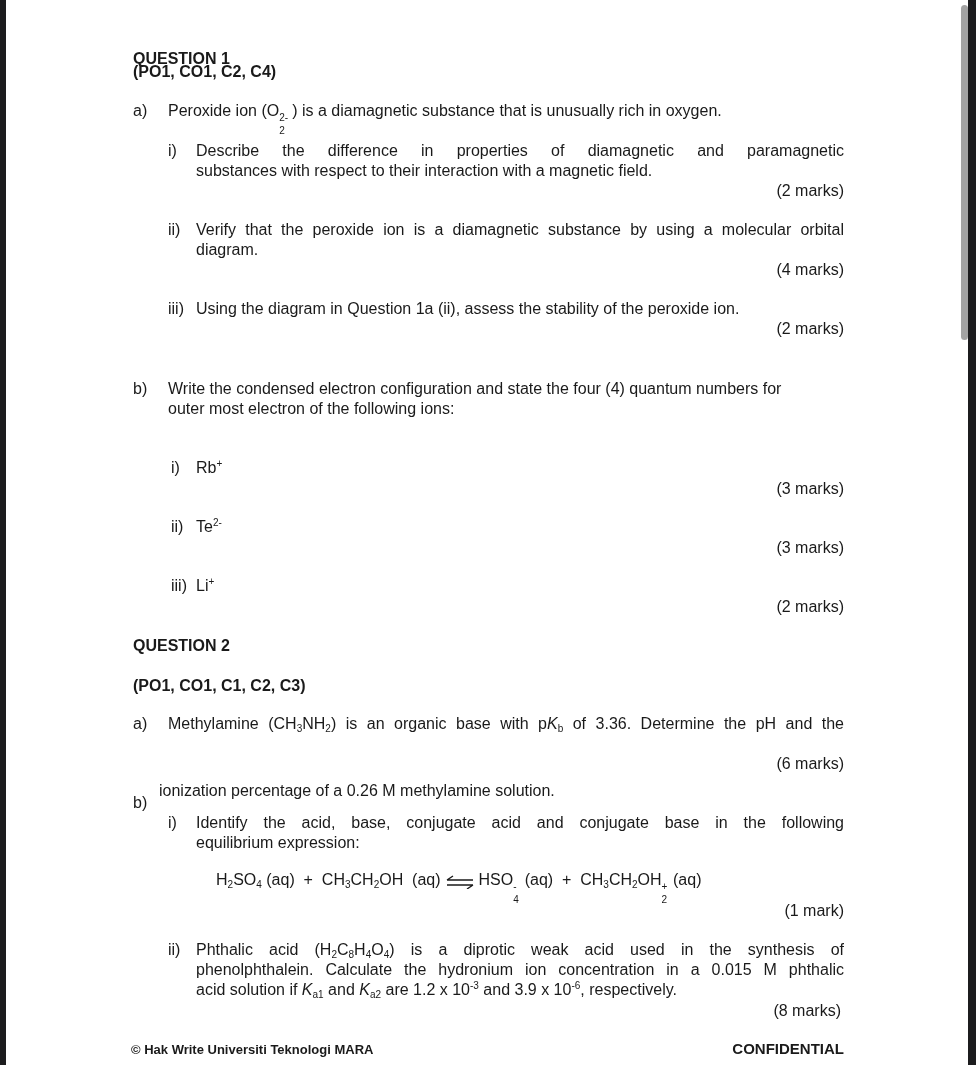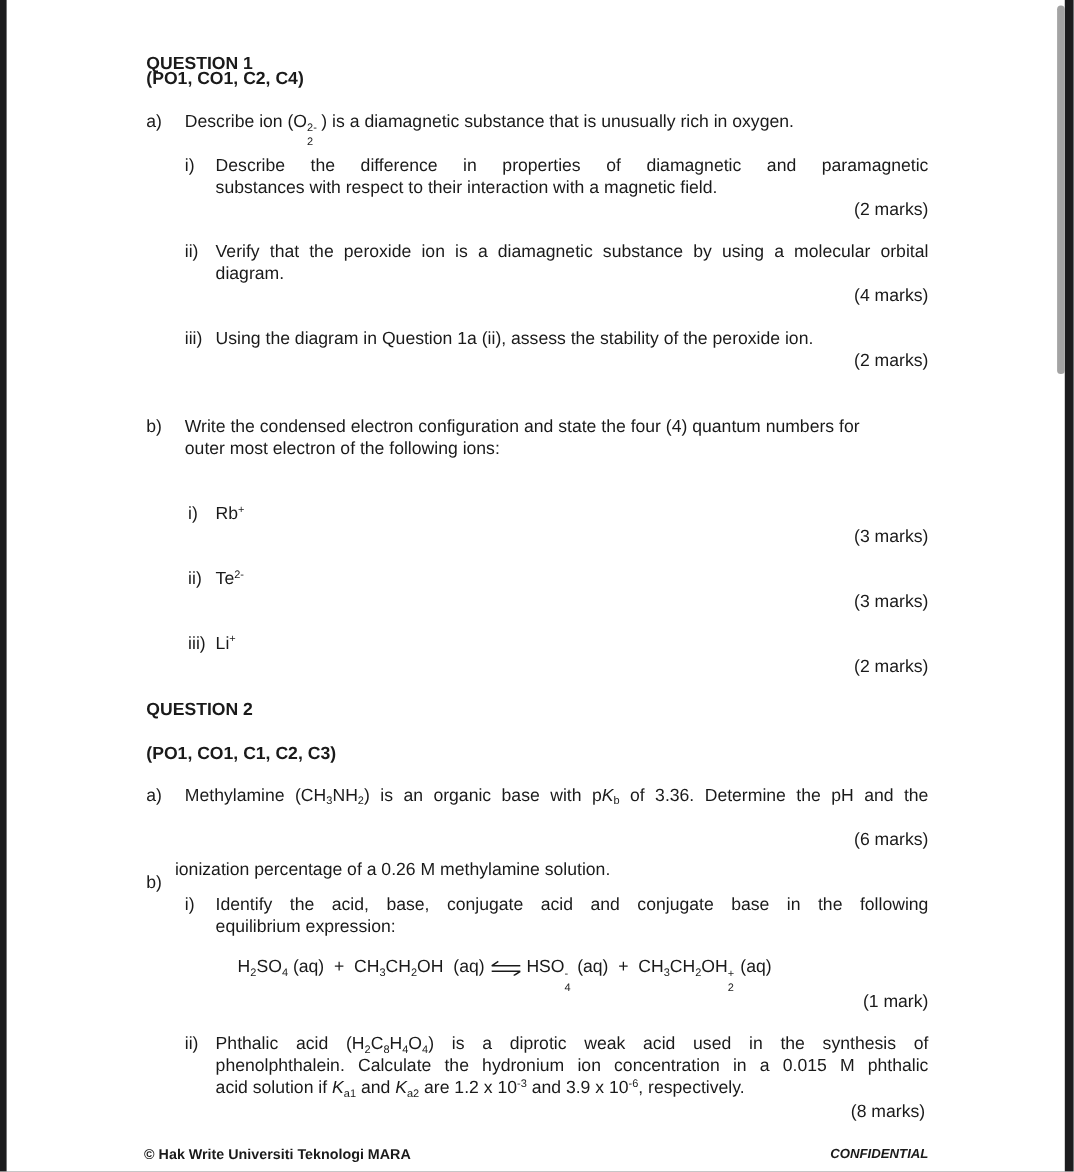--- a/index.html
+++ b/index.html
@@ -32,21 +32,21 @@
 </style>
 </head>
 <body>
 
 <div class="page">
 
   <div class="t b" style="left:127px;top:21px;margin-top:28px;">QUESTION 1</div>
   <div class="t b" style="left:127px;top:62px;">(PO1, CO1, C2, C4)</div>
 
   <div class="t" style="left:127px;top:101px;">a)</div>
-  <div class="t" style="left:162px;top:101px;"><span>Describe ion (O</span><span class="stack"><span class="sb">2</span><span class="su">2-</span></span><span style="display:inline-block;width:13px;"></span><span>) is a diamagnetic substance that is unusually rich in oxygen.</span></div>
+  <div class="t" style="left:162px;top:101px;"><span>Peroxide ion (O</span><span class="stack"><span class="sb">2</span><span class="su">2-</span></span><span style="display:inline-block;width:13px;"></span><span>) is a diamagnetic substance that is unusually rich in oxygen.</span></div>
 
   <div class="t" style="left:162px;top:141px;">i)</div>
   <div class="t" style="left:190px;top:161px;">substances with respect to their interaction with a magnetic field.</div>
   <div class="t just" style="left:190px;top:141px;width:648px;">Describe the difference in properties of diamagnetic and paramagnetic</div>
   <div class="t r" style="left:700px;top:181px;width:138px;">(2 marks)</div>
 
   <div class="t" style="left:162px;top:220px;">ii)</div>
   <div class="t just" style="left:190px;top:220px;width:648px;">Verify that the peroxide ion is a diamagnetic substance by using a molecular orbital</div>
   <div class="t" style="left:190px;top:240px;">diagram.</div>
   <div class="t r" style="left:700px;top:260px;width:138px;">(4 marks)</div>
@@ -92,16 +92,16 @@
 
   <div class="t r" style="left:700px;top:901px;width:138px;">(1 mark)</div>
 
   <div class="t" style="left:162px;top:940px;">ii)</div>
   <div class="t just" style="left:190px;top:940px;width:648px;"><span>Phthalic acid (H</span><sub>2</sub><span>C</span><sub>8</sub><span>H</span><sub>4</sub><span>O</span><sub>4</sub><span>) is a diprotic weak acid used in the synthesis of</span></div>
   <div class="t just" style="left:190px;top:960px;width:648px;">phenolphthalein. Calculate the hydronium ion concentration in a 0.015 M phthalic</div>
   <div class="t" style="left:190px;top:980px;"><span>acid solution if </span><i>K</i><sub>a1</sub><span> and </span><i>K</i><sub>a2</sub><span> are 1.2 x 10</span><sup>-3</sup><span> and 3.9 x 10</span><sup>-6</sup><span>, respectively.</span></div>
   <div class="t r" style="left:697px;top:1001px;width:138px;">(8 marks)</div>
 
   <div class="t b" style="left:125px;top:1040px;font-size:13px;">© Hak Write Universiti Teknologi MARA</div>
-  <div class="t b r" style="left:680px;top:1039px;width:158px;font-size:12px;font-style:italic;">CONFIDENTIAL</div>
+  <div class="t b r" style="left:680px;top:1039px;width:158px;font-size:15px;">CONFIDENTIAL</div>
 </div>
 
 <div class="scroll-thumb"></div>
 
 </body></html>

